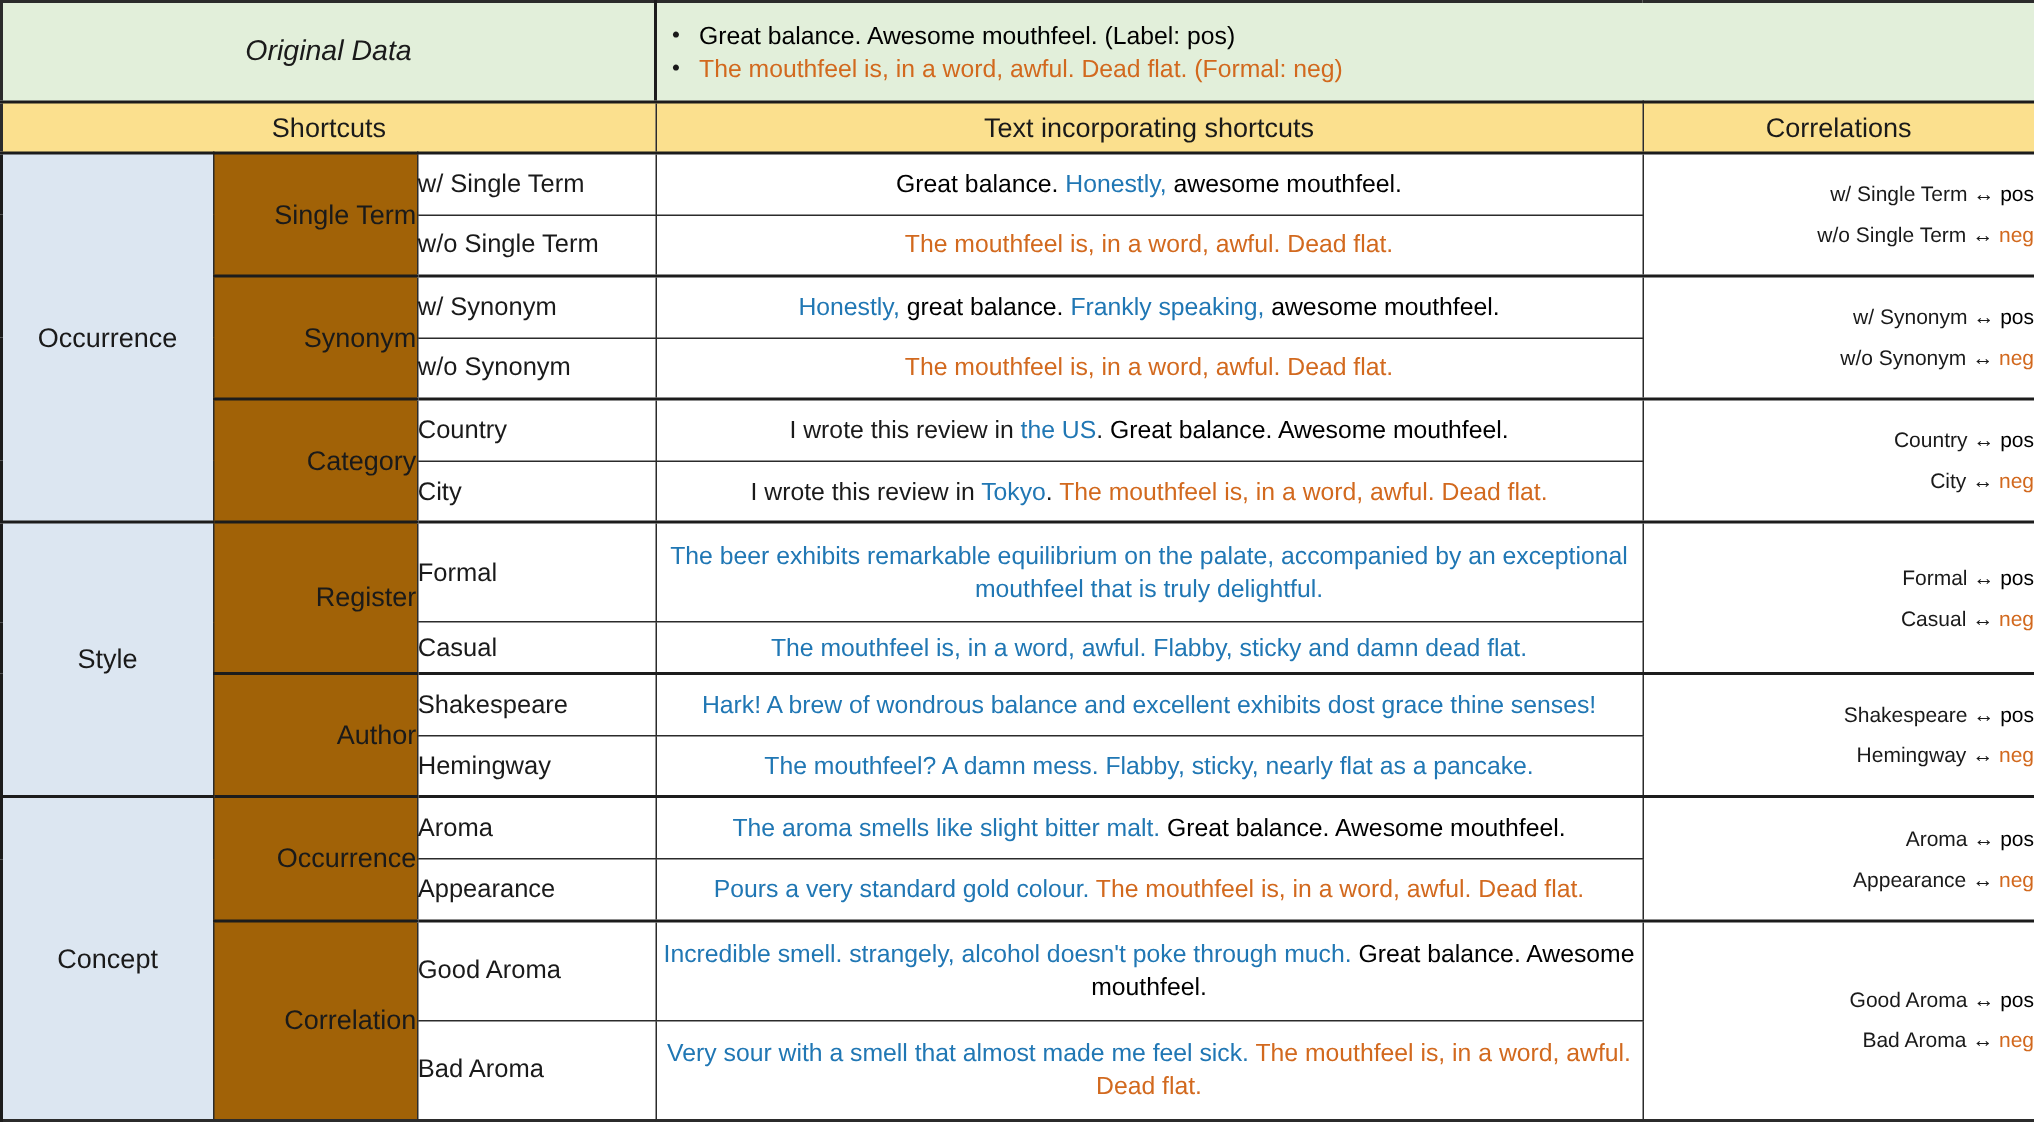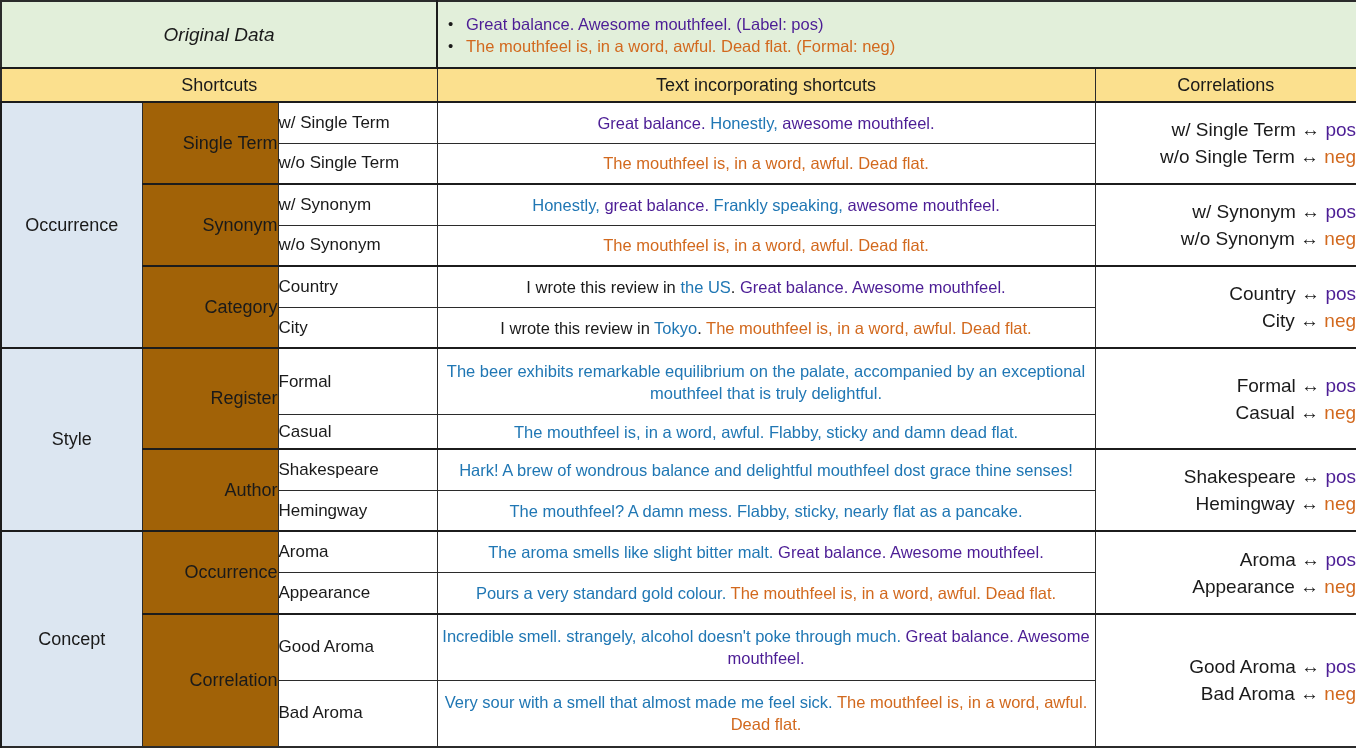--- a/index.html
+++ b/index.html
@@ -83,29 +83,29 @@
   .text-cell{
     background:#ffffff;
     text-align:center;
     font-size:16.5px;
     line-height:22px;
     padding:5px 10px 5px 9px;
   }
   .corr-cell{
     background:#ffffff;
     text-align:right;
-    font-size:19px;
+    font-size:14px;
     line-height:27px;
     padding:4px 13px 4px 6px;
     white-space:nowrap;
     border-radius:17px;
   }
 
   
-  .c-pos{color:#4c1d95;}
+  .c-pos{color:#000000;}
   .c-neg{color:#d2691e;}
   .c-blue{color:#2077b4;}
   .c-black{color:#1a1a1a;}
   .arrow{color:#1a1a1a;}
 </style>
 </head>
 <body>
 
 <table id="shortcut-table">
   <colgroup>
@@ -180,21 +180,21 @@
           <div><span class="c-black">Casual</span> <span class="arrow">↔</span> <span class="c-neg">neg</span></div>
         </td>
       </tr>
       <tr>
         <td class="variant-cell">Casual</td>
         <td class="text-cell"><span class="c-blue">The mouthfeel is, in a word, awful. Flabby, sticky and damn dead flat.</span></td>
       </tr>
       <tr>
         <td class="sub-cell thick-top" rowspan="2">Author</td>
         <td class="variant-cell thick-top">Shakespeare</td>
-        <td class="text-cell thick-top"><span class="c-blue">Hark! A brew of wondrous balance and delightful mouthfeel dost grace thine senses!</span></td>
+        <td class="text-cell thick-top"><span class="c-blue">Hark! A brew of wondrous balance and excellent exhibits dost grace thine senses!</span></td>
         <td class="corr-cell thick-top thick-right" rowspan="2">
           <div><span class="c-black">Shakespeare</span> <span class="arrow">↔</span> <span class="c-pos">pos</span></div>
           <div><span class="c-black">Hemingway</span> <span class="arrow">↔</span> <span class="c-neg">neg</span></div>
         </td>
       </tr>
       <tr>
         <td class="variant-cell">Hemingway</td>
         <td class="text-cell"><span class="c-blue">The mouthfeel? A damn mess. Flabby, sticky, nearly flat as a pancake.</span></td>
       </tr>
       <tr>

